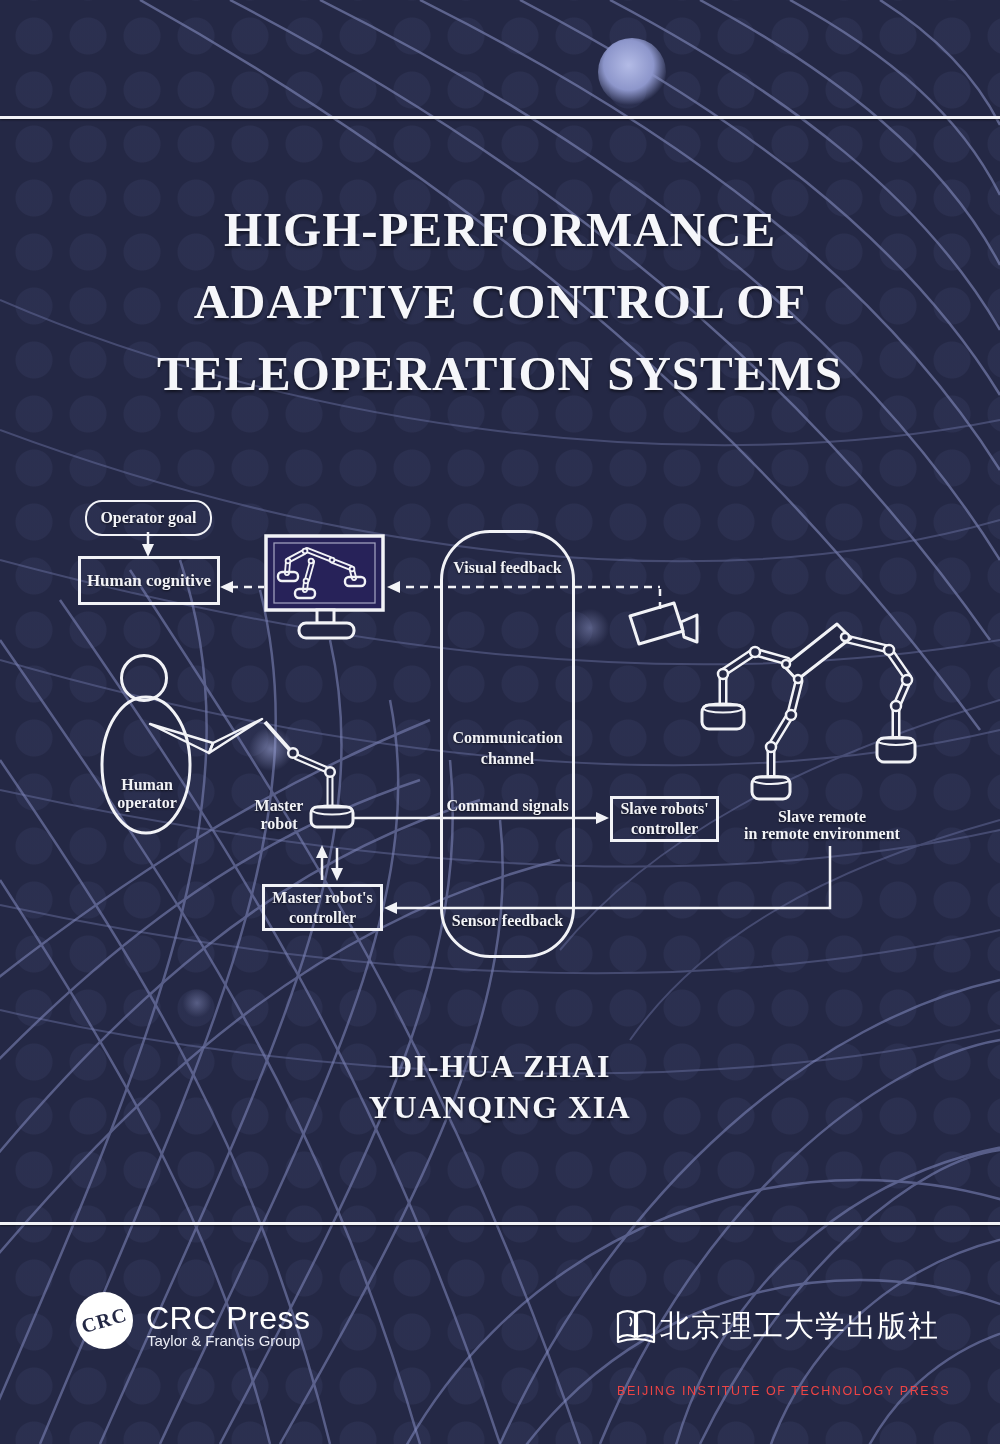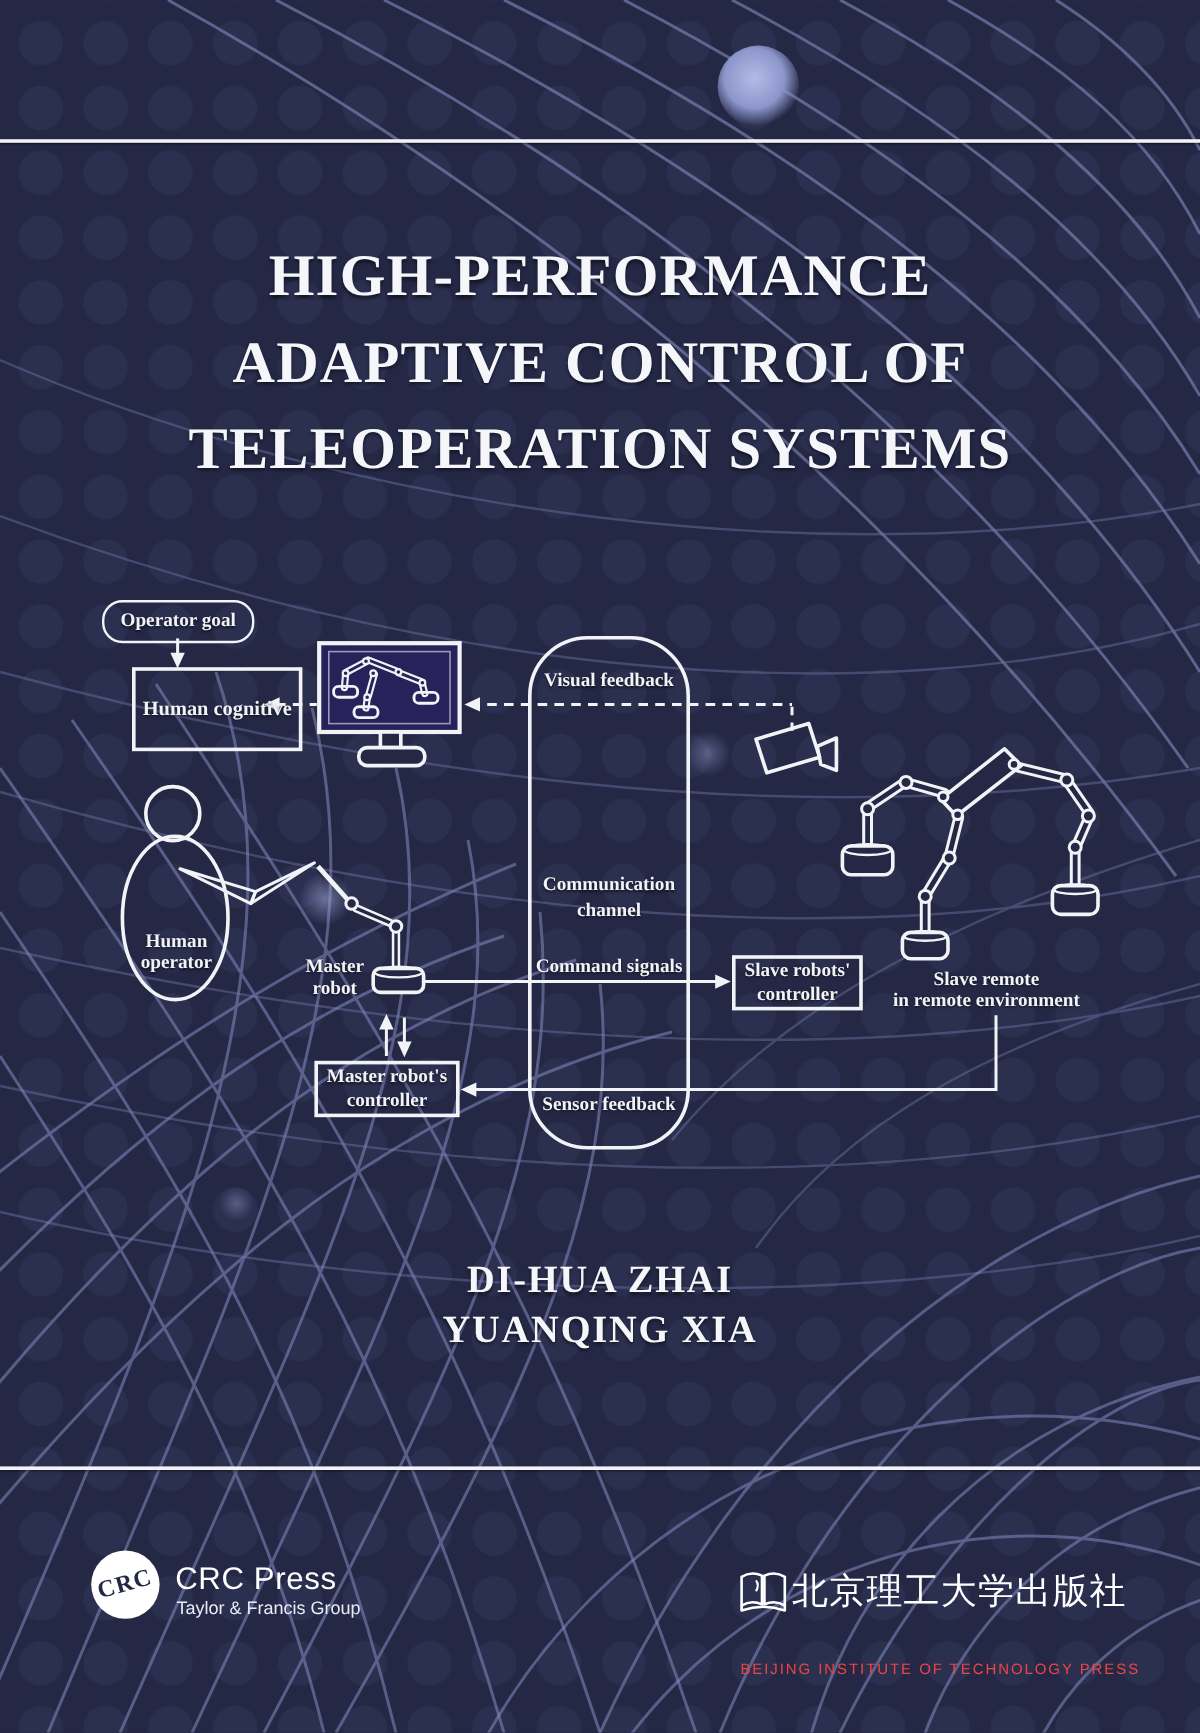--- a/index.html
+++ b/index.html
@@ -49,37 +49,37 @@
   .authors span{display:block;}
   
   .lbl{
     color:#f2f3f7;font-weight:bold;font-size:16px;line-height:18px;text-align:center;
     text-shadow:0 1px 2px rgba(0,0,0,.65);
   }
   .box{border:3px solid #f2f3f7;box-sizing:border-box;display:flex;flex-direction:column;
        align-items:center;justify-content:center;}
   .pill{border-radius:17px;border-width:2.5px;}
   .og{left:85px;top:500px;width:127px;height:36px;}
-  .hc{left:78px;top:556px;width:142px;height:70px;margin-left:32px;}
+  .hc{left:78px;top:556px;width:142px;height:49px;}
   .channel{left:440px;top:530px;width:135px;height:428px;border-radius:50px;}
   .vf{left:440px;top:559px;width:135px;}
   .cc{left:440px;top:727px;width:135px;line-height:21px;}
   .cs{left:440px;top:797px;width:135px;}
   .sf{left:440px;top:912px;width:135px;}
   .ho{left:97px;top:776px;width:100px;}
   .mr{left:247px;top:797px;width:64px;}
   .mrc{left:262px;top:884px;width:121px;height:47px;line-height:20px;}
   .src{left:610px;top:796px;width:109px;height:46px;line-height:20px;}
   .sr{left:722px;top:808px;width:200px;line-height:17px;}
   
   .crc-circle{left:76px;top:1292px;width:57px;height:57px;border-radius:50%;background:#ffffff;
     display:flex;align-items:center;justify-content:center;}
   .crc-letters{transform:rotate(-16deg);font-weight:bold;font-size:20px;color:#242845;
     font-family:"Liberation Serif",serif;letter-spacing:1px;}
-  .crc-name{left:146px;top:1300px;font-family:"Liberation Sans",sans-serif;font-size:26px;
+  .crc-name{left:146px;top:1300px;font-family:"Liberation Sans",sans-serif;font-size:32px;
     color:#ffffff;letter-spacing:.5px;}
   .crc-group{left:147px;top:1332px;font-family:"Liberation Sans",sans-serif;font-size:15px;
     color:#e9ebf4;}
   .bit-cn{left:660px;top:1306px;font-family:"Liberation Sans",sans-serif;font-weight:normal;
     font-size:30px;color:#ffffff;letter-spacing:1px;}
   .bit-en{left:617px;top:1384px;font-family:"Liberation Sans",sans-serif;font-size:12.5px;
     color:#ef4444;letter-spacing:1.6px;}
   .bit-book{left:615px;top:1307px;}
 </style>
 </head>

